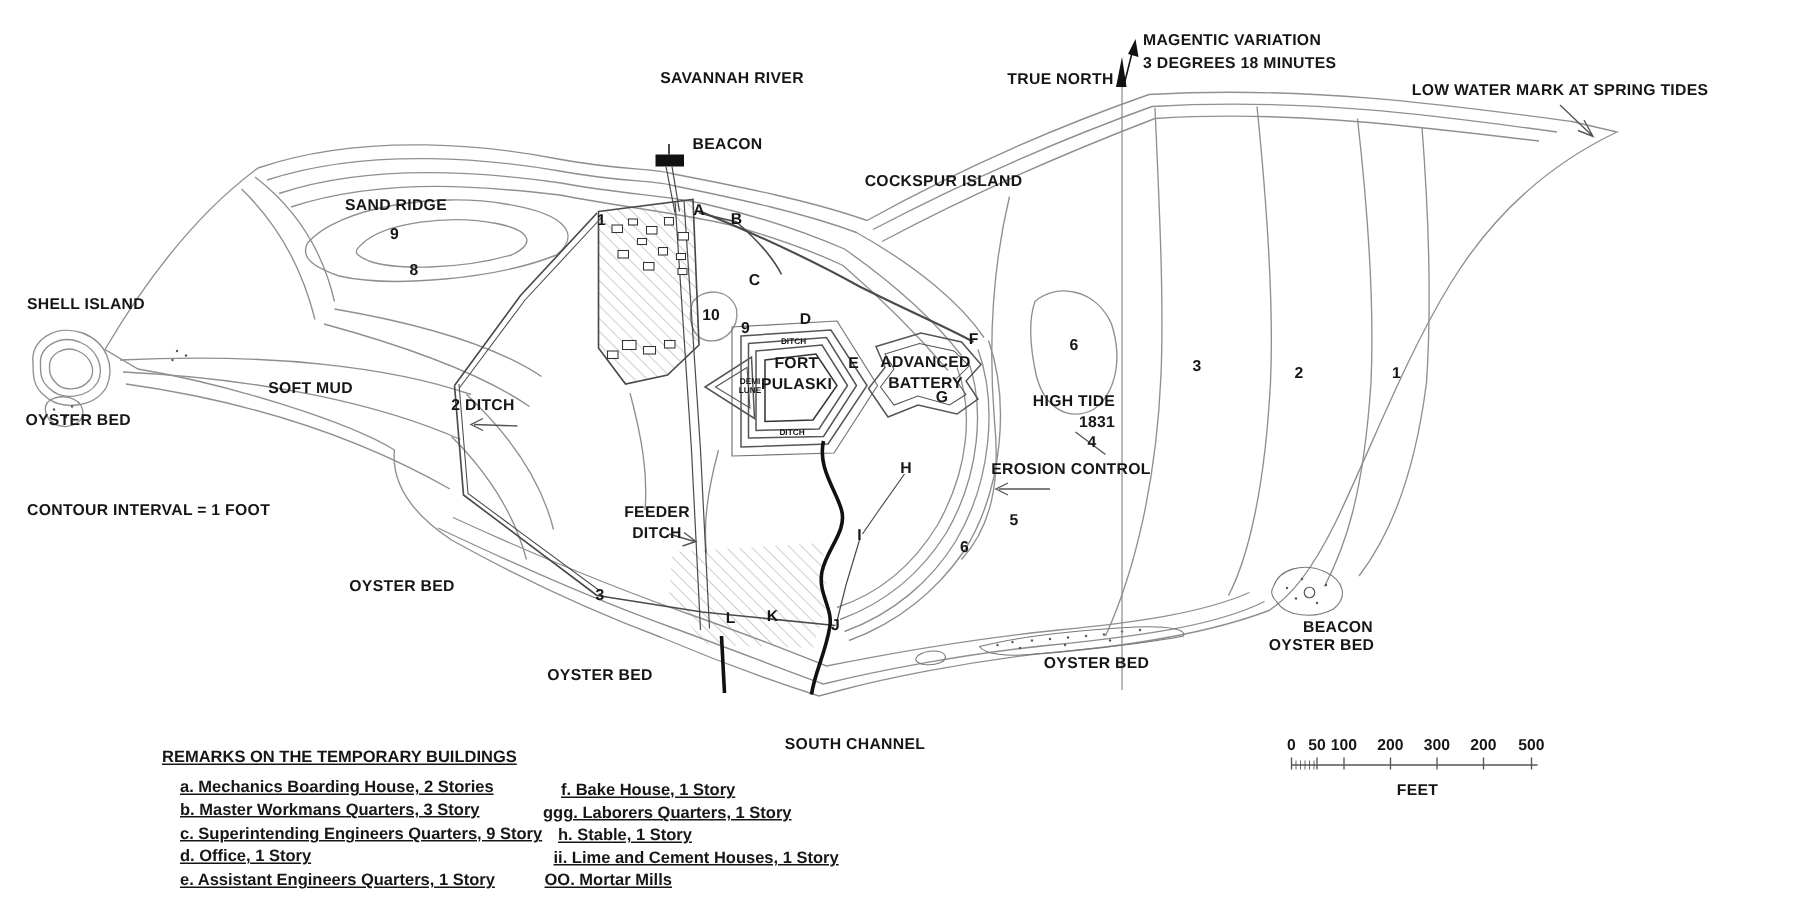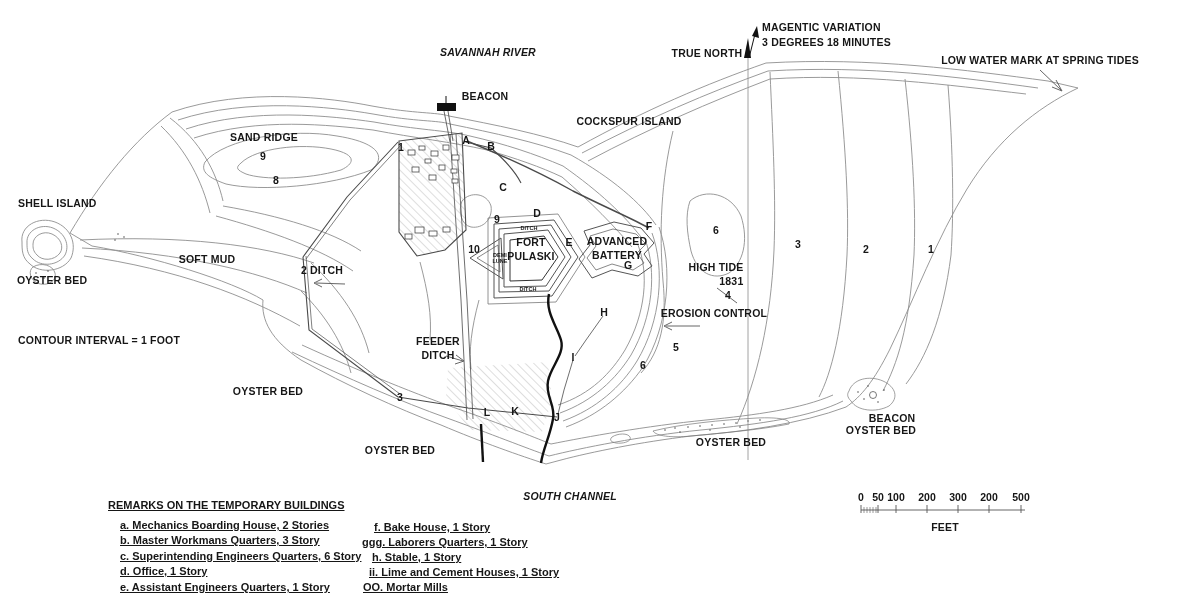--- a/index.html
+++ b/index.html
@@ -1,21 +1,21 @@
 <!DOCTYPE html>
 <html><head>
 <meta charset="utf-8">
 <style>
   html,body{margin:0;padding:0;background:#fff;}
   .stage{position:relative;width:1200px;height:616px;background:#ffffff;overflow:hidden;
          font-family:"Liberation Sans",sans-serif;}
   .stage svg{position:absolute;left:0;top:0;}
   .map-label{position:absolute;transform:translate(-50%,-50%);font-weight:bold;font-size:10.5px;
              line-height:1.3;color:#161616;white-space:pre;text-align:center;letter-spacing:.2px;}
-  .s-i{font-style:italic;}
+  .s-i{}
   .s-L{transform:translate(0,-50%);text-align:left;}
   .s-n{font-size:10.5px;letter-spacing:0;}
   .s-t{font-size:5.5px;line-height:1.05;letter-spacing:0;}
   .remark{position:absolute;font-weight:bold;font-size:11px;color:#161616;white-space:pre;text-decoration:underline;}
 </style>
 </head>
 <body>
 
 <div class="stage">
 
@@ -238,21 +238,21 @@
       <div class="map-label" style="left: 714px; top: 314px;">EROSION CONTROL</div>
       <div class="map-label" style="left: 438px; top: 349px;">FEEDER
 DITCH</div>
       <div class="map-label" style="left: 268px; top: 392px;">OYSTER BED</div>
       <div class="map-label" style="left: 400px; top: 451px;">OYSTER BED</div>
       <div class="map-label" style="left: 731px; top: 443px;">OYSTER BED</div>
       <div class="map-label" style="left: 892px; top: 419px;">BEACON</div>
       <div class="map-label" style="left: 881px; top: 431px;">OYSTER BED</div>
       <div class="map-label s-i" style="left: 570px; top: 497px;">SOUTH CHANNEL</div>
       <div class="map-label s-n" style="left: 401px; top: 148px;">1</div>
-      <div class="map-label s-n" style="left: 474px; top: 211px; margin-top: 39px;">10</div>
+      <div class="map-label s-n" style="left: 474px; top: 211px;">10</div>
       <div class="map-label s-n" style="left: 497px; top: 220px;">9</div>
       <div class="map-label s-n" style="left: 716px; top: 231px;">6</div>
       <div class="map-label s-n" style="left: 798px; top: 245px;">3</div>
       <div class="map-label s-n" style="left: 866px; top: 250px;">2</div>
       <div class="map-label s-n" style="left: 931px; top: 250px;">1</div>
       <div class="map-label s-n" style="left: 676px; top: 348px;">5</div>
       <div class="map-label s-n" style="left: 643px; top: 366px;">6</div>
       <div class="map-label s-n" style="left: 400px; top: 398px;">3</div>
       <div class="map-label s-n" style="left: 466px; top: 141px;">A</div>
       <div class="map-label s-n" style="left: 491px; top: 147px;">B</div>
@@ -277,21 +277,21 @@
       <div class="map-label s-n" style="left: 896px; top: 498px;">100</div>
       <div class="map-label s-n" style="left: 927px; top: 498px;">200</div>
       <div class="map-label s-n" style="left: 958px; top: 498px;">300</div>
       <div class="map-label s-n" style="left: 989px; top: 498px;">200</div>
       <div class="map-label s-n" style="left: 1021px; top: 498px;">500</div>
     </div>
 
   <div class="remark" style="left:108px;top:499px">REMARKS ON THE TEMPORARY BUILDINGS</div>
   <div class="remark" style="left:120px;top:519px">a. Mechanics Boarding House, 2 Stories</div>
   <div class="remark" style="left:120px;top:534px">b. Master Workmans Quarters, 3 Story</div>
-  <div class="remark" style="left:120px;top:550px">c. Superintending Engineers Quarters, 6 Story</div>
+  <div class="remark" style="left:120px;top:550px">c. Superintending Engineers Quarters, 9 Story</div>
   <div class="remark" style="left:120px;top:565px">d. Office, 1 Story</div>
   <div class="remark" style="left:120px;top:581px">e. Assistant Engineers Quarters, 1 Story</div>
   <div class="remark" style="left:374px;top:521px">f. Bake House, 1 Story</div>
   <div class="remark" style="left:362px;top:536px">ggg. Laborers Quarters, 1 Story</div>
   <div class="remark" style="left:372px;top:551px">h. Stable, 1 Story</div>
   <div class="remark" style="left:369px;top:566px">ii. Lime and Cement Houses, 1 Story</div>
   <div class="remark" style="left:363px;top:581px">OO. Mortar Mills</div>
 
 
   <div class="map-label" style="left:945px;top:528px">FEET</div>

